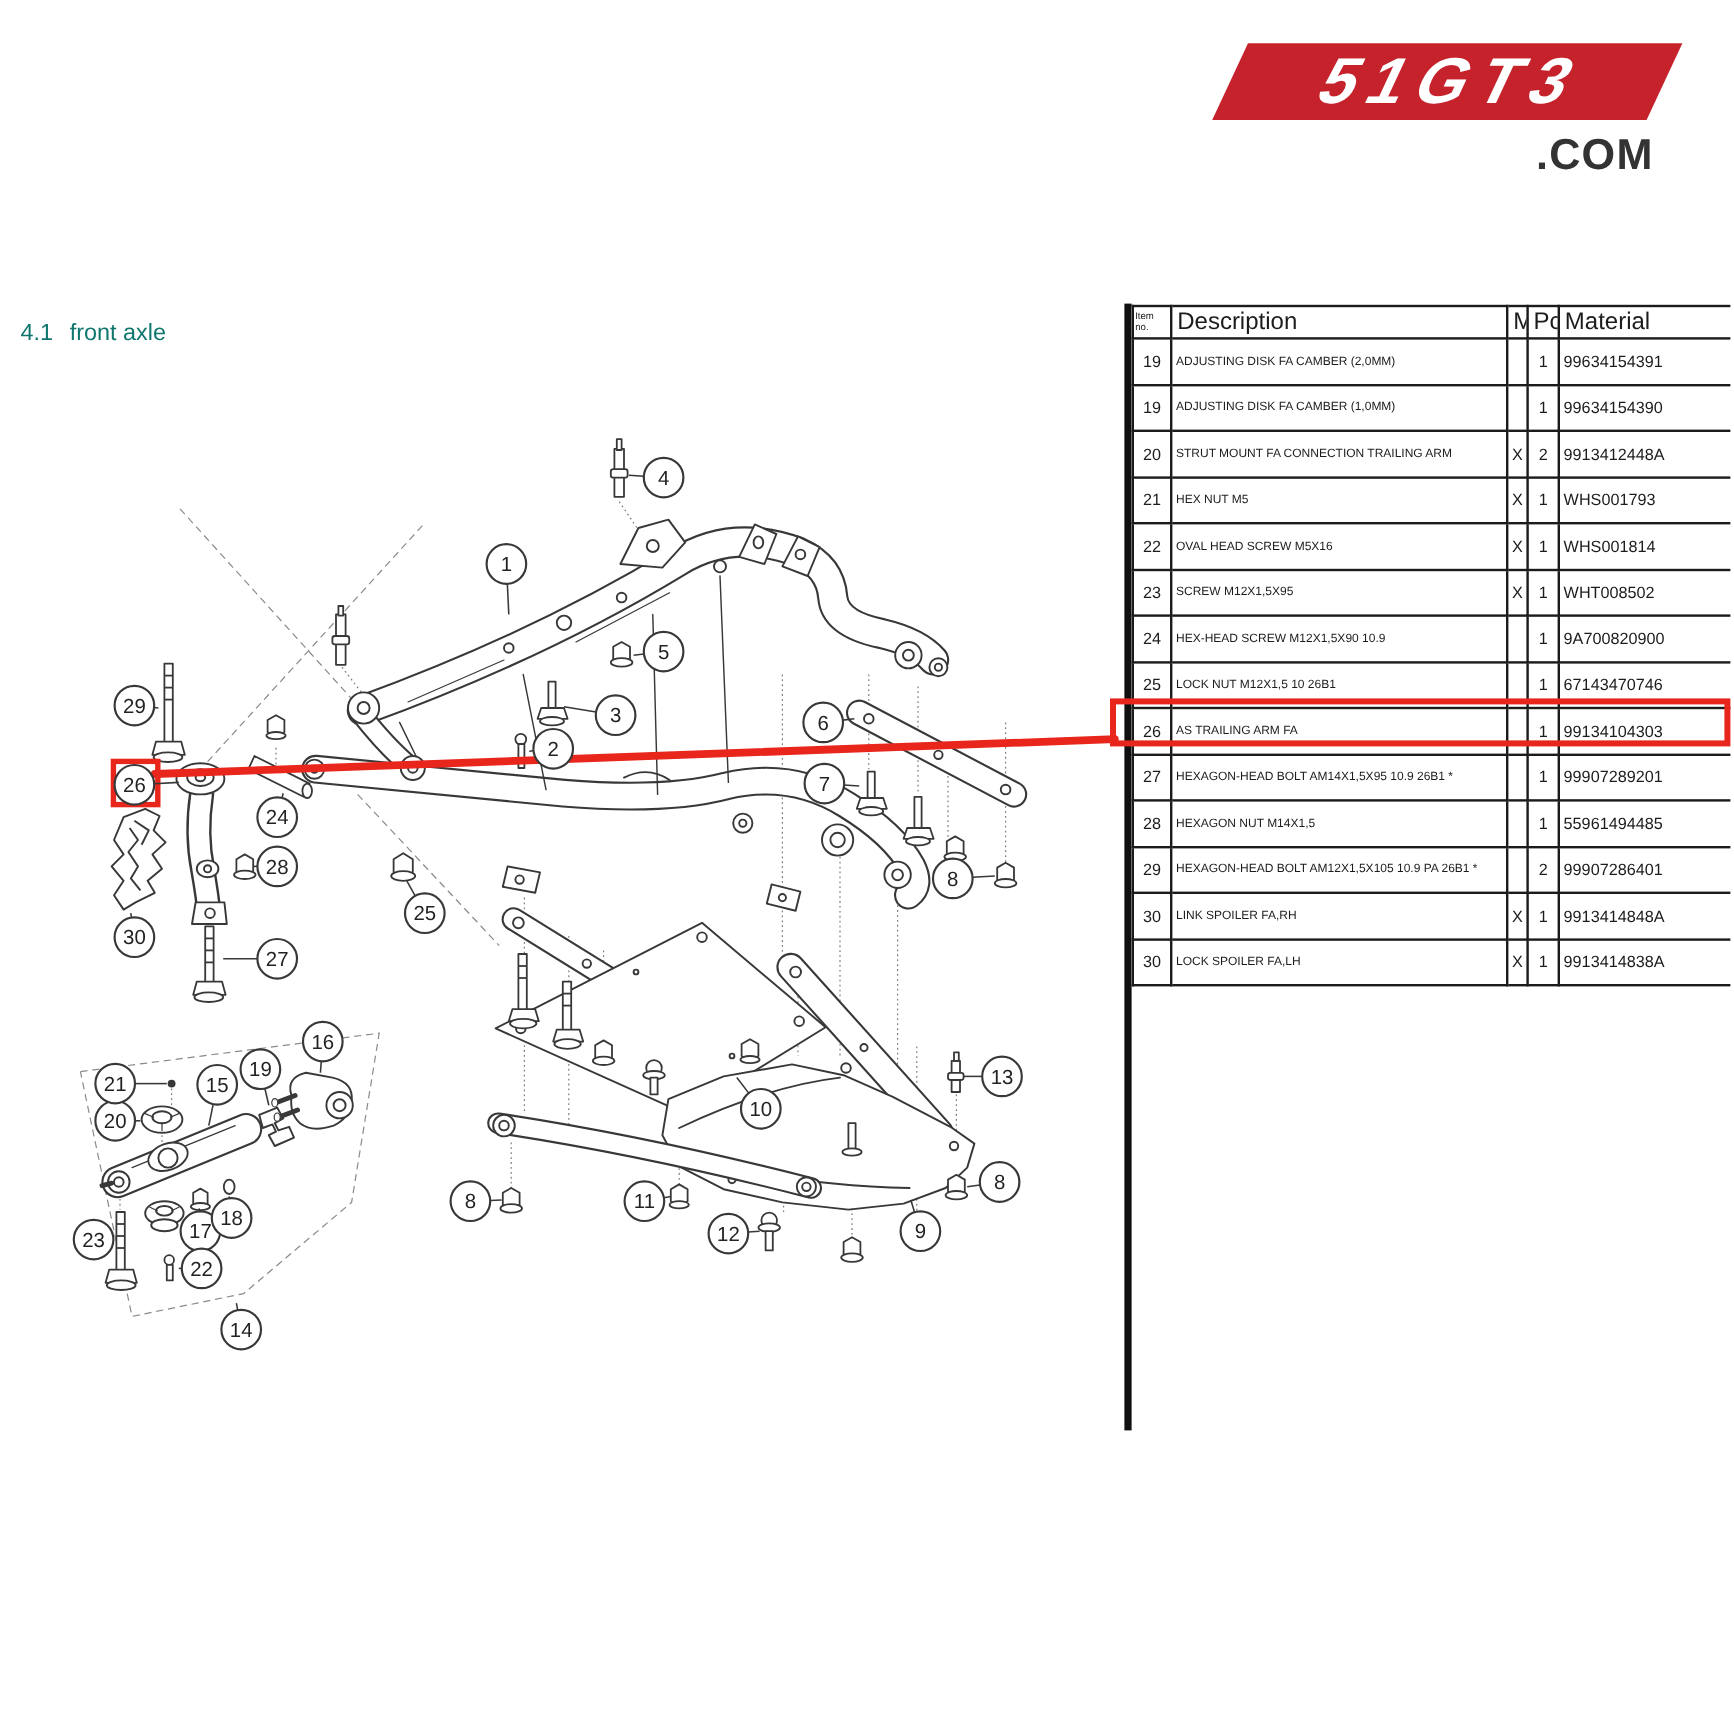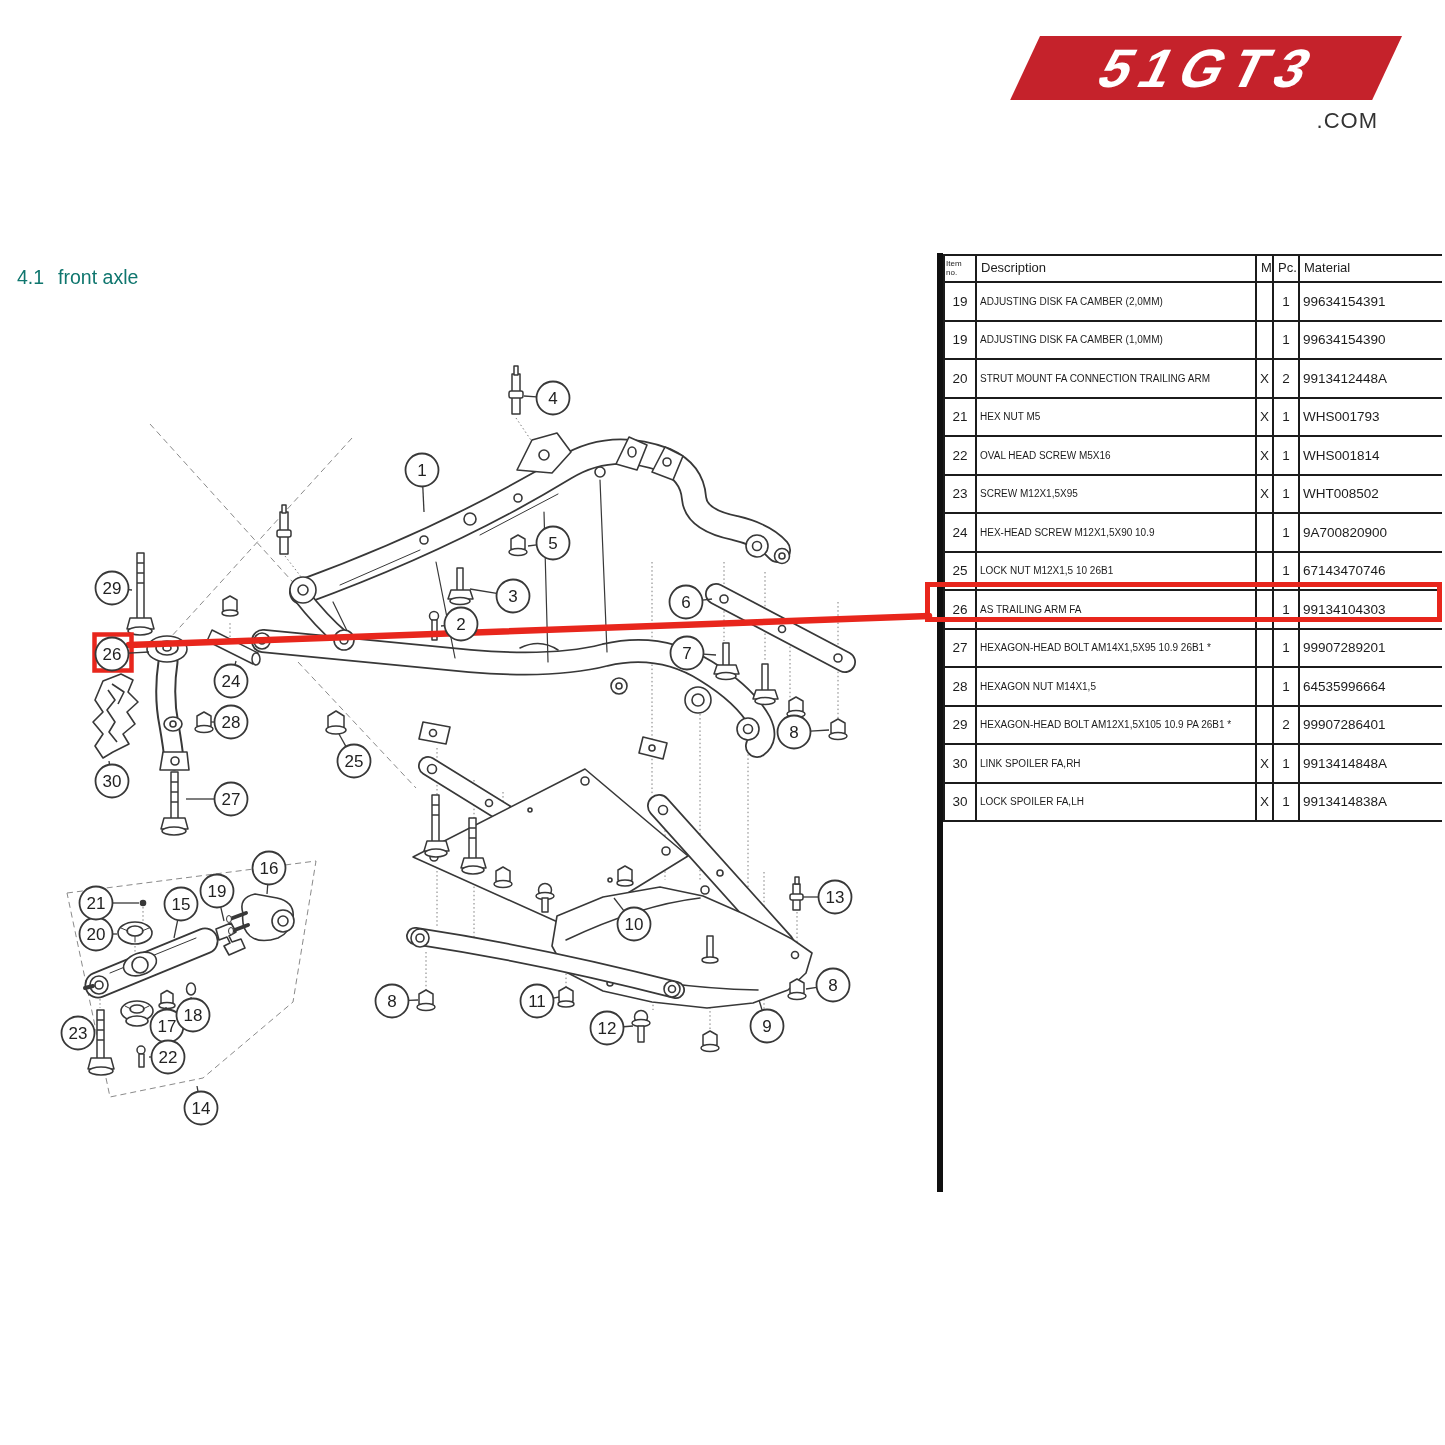--- a/index.html
+++ b/index.html
@@ -20,34 +20,34 @@
     position:absolute;left:1040px;top:36px;width:362px;height:64px;
     background:var(--logo-red);transform:skewX(-25deg);transform-origin:top left;
     display:flex;align-items:center;justify-content:center;
   }
   .logo-text{
     color:#fff;font-size:54px;font-weight:bold;letter-spacing:10px;
     line-height:64px;white-space:nowrap;padding-left:8px;
   }
   .logo-tld{
     position:absolute;left:1240px;top:108px;width:138px;text-align:right;
-    font-size:22px;font-weight:normal;letter-spacing:1px;color:#333;
+    font-size:36px;font-weight:bold;letter-spacing:1px;color:#333;
   }
   
   .vbar{position:absolute;left:936.5px;top:253px;width:6.5px;height:939px;background:#101010;}
   
   .parts-table-wrap{position:absolute;left:943px;top:254px;}
   table.parts{border-collapse:collapse;table-layout:fixed;width:498px;background:#fff;}
   table.parts th,table.parts td{
     border:2px solid #1b1b1b;padding:0 3px;overflow:hidden;
     font-weight:normal;vertical-align:middle;line-height:1.12;
   }
   table.parts th:last-child,table.parts td:last-child{border-right:none;margin-left:36px;}
   tr.hdr{height:27px;}
-  tr.hdr th{font-size:13px;text-align:left;padding-left:4px;}
+  tr.hdr th{font-size:20px;text-align:left;padding-left:4px;}
   tr.hdr th.c-item{font-size:8px;padding-left:1px;color:#222;}
   tbody tr{height:38.5px;}
   td.c-item{text-align:center;font-size:13.5px;}
   td.c-desc{font-size:10px;padding-left:4px;}
   td.c-m{text-align:center;font-size:13.5px;}
   td.c-pc{text-align:center;font-size:13.5px;}
   td.c-mat{font-size:13.5px;padding-left:5px;}
   
   .row-highlight{
     position:absolute;left:925px;top:582px;width:517px;height:40px;
@@ -571,21 +571,21 @@
           <td class="c-desc">HEXAGON-HEAD BOLT AM14X1,5X95 10.9 26B1 *</td>
           <td class="c-m"></td>
           <td class="c-pc">1</td>
           <td class="c-mat">99907289201</td>
         </tr>
         <tr>
           <td class="c-item">28</td>
           <td class="c-desc">HEXAGON NUT M14X1,5</td>
           <td class="c-m"></td>
           <td class="c-pc">1</td>
-          <td class="c-mat">64535996664</td>
+          <td class="c-mat">55961494485</td>
         </tr>
         <tr>
           <td class="c-item">29</td>
           <td class="c-desc">HEXAGON-HEAD BOLT AM12X1,5X105 10.9 PA 26B1 *</td>
           <td class="c-m"></td>
           <td class="c-pc">2</td>
           <td class="c-mat">99907286401</td>
         </tr>
         <tr>
           <td class="c-item">30</td>

